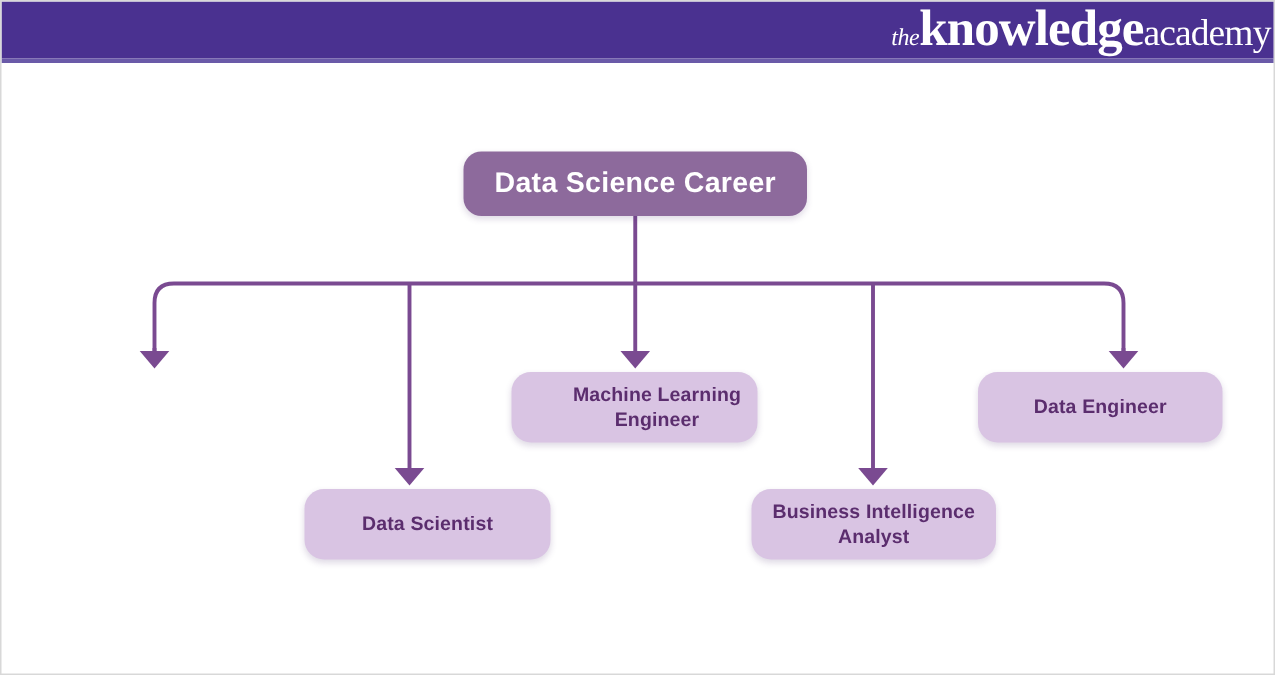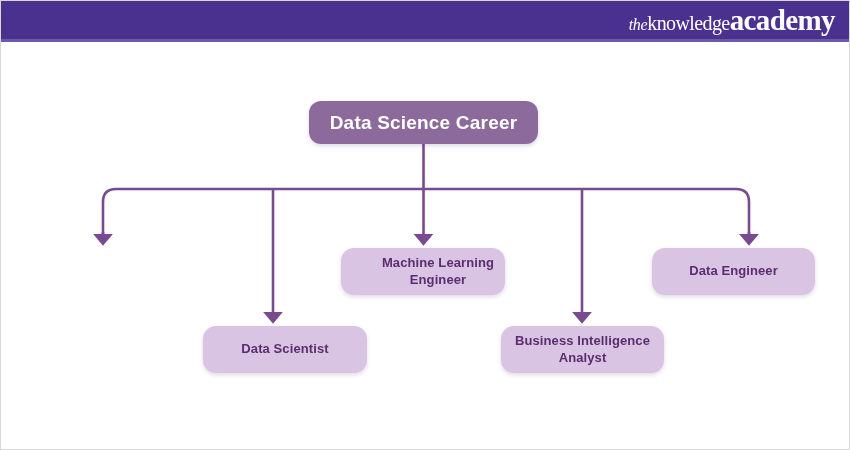--- a/index.html
+++ b/index.html
@@ -28,41 +28,41 @@
     left: 0;
     top: 0;
     width: 850px;
     height: 38px;
     background: #4a3190;
     display: flex;
     align-items: center;
     justify-content: flex-end;
   }
   #brand-logo {
-    margin-right: 16px;
+    margin-right: 4px;
     color: #ffffff;
     white-space: nowrap;
     font-family: "Liberation Serif", serif;
     line-height: 1;
     display: flex;
     align-items: baseline;
   }
   #brand-the {
     font-style: italic;
     font-size: 16px;
     letter-spacing: -0.3px;
   }
   #brand-knowledge {
-    font-size: 20px;
+    font-size: 34px;
+    font-weight: 700;
+    letter-spacing: -0.6px;
+  }
+  #brand-academy {
+    font-size: 25px;
     font-weight: 400;
-    letter-spacing: -0.6px;
-  }
-  #brand-academy {
-    font-size: 29px;
-    font-weight: 700;
     letter-spacing: -0.6px;
   }
   #header-underline {
     position: absolute;
     left: 0;
     top: 38px;
     width: 850px;
     height: 3px;
     background: #6a5aa8;
   }

